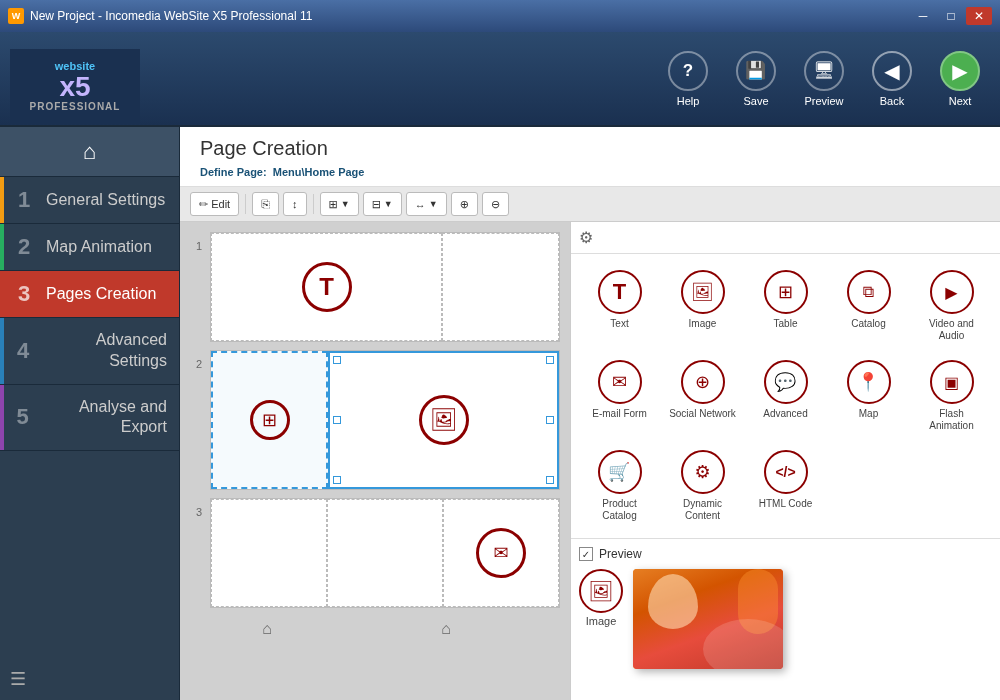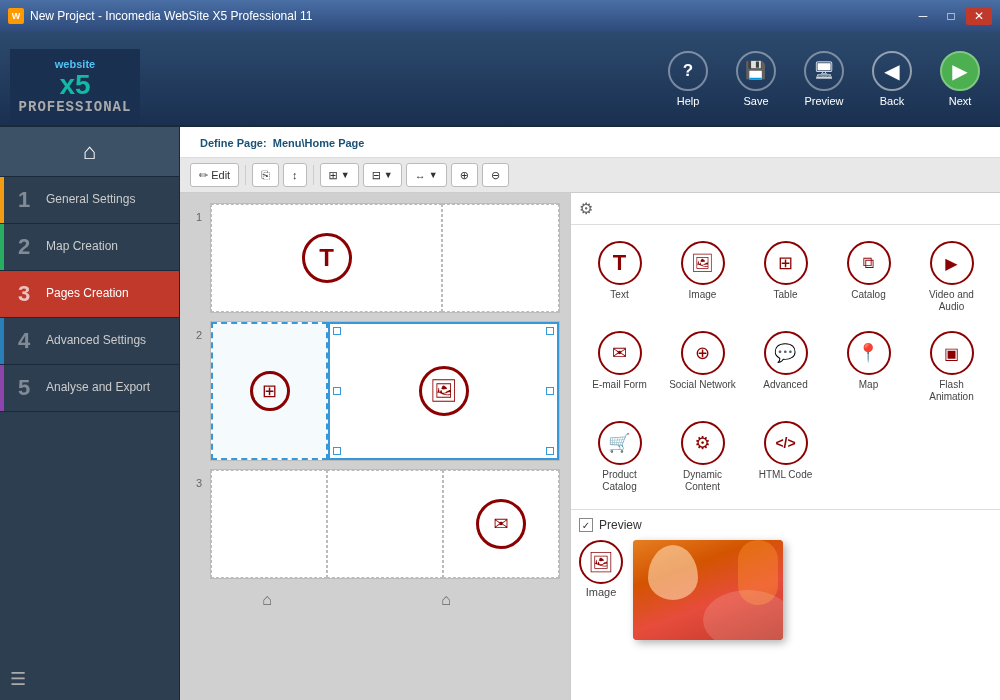--- a/index.html
+++ b/index.html
@@ -114,21 +114,21 @@
     .sidebar-item.active { background: #c0392b; color: white; }
     .sidebar-item .step-num {
       font-size: 22px;
       font-weight: bold;
       color: rgba(255,255,255,0.4);
       width: 24px;
       text-align: center;
       line-height: 1;
     }
     .sidebar-item.active .step-num { color: rgba(255,255,255,0.7); }
-    .sidebar-item .step-label { font-size: 12px; line-height: 1.3; }
+    .sidebar-item .step-label { font-size: 16px; line-height: 1.3; text-align: right; }
 
     .sidebar-item .left-bar {
       position: absolute;
       left: 0; top: 0; bottom: 0;
       width: 4px;
     }
     .step1 .left-bar { background: #f39c12; }
     .step2 .left-bar { background: #27ae60; }
     .step3 .left-bar { background: #c0392b; }
     .step4 .left-bar { background: #2980b9; }
@@ -405,22 +405,22 @@
     <div class="title-btn">□</div>
     <div class="title-btn close">✕</div>
   </div>
 </div>
 
 <div class="toolbar">
 
   <div class="logo-area">
     <div class="logo-text">
       <div style="font-size:11px;color:#4fc3f7;font-weight:bold;">website</div>
-      <div style="font-size:28px;color:#14b8a6;font-weight:bold;line-height:1;">x5</div>
-      <div style="font-size:14px;color:#aaa;letter-spacing:1px;font-family:Liberation Mono, monospace;">PROFESSIONAL</div>
+      <div style="font-size:28px;color:#c4b5fd;font-weight:bold;line-height:1;">x5</div>
+      <div style="font-size:10px;color:#aaa;letter-spacing:1px;">PROFESSIONAL</div>
     </div>
   </div>
 
   <div class="toolbar-spacer"></div>
 
   <div class="toolbar-btn">
     <div class="icon-circle" style="font-size:17px;font-weight:bold;color:white;">?</div>
     <span>Help</span>
   </div>
 
@@ -452,21 +452,21 @@
 
     <div class="sidebar-item step1">
       <div class="left-bar"></div>
       <span class="step-num">1</span>
       <span class="step-label">General Settings</span>
     </div>
 
     <div class="sidebar-item step2">
       <div class="left-bar"></div>
       <span class="step-num">2</span>
-      <span class="step-label">Map Creation</span>
+      <span class="step-label">Map Animation</span>
     </div>
 
     <div class="sidebar-item step3 active">
       <div class="left-bar"></div>
       <span class="step-num">3</span>
       <span class="step-label">Pages Creation</span>
     </div>
 
     <div class="sidebar-item step4">
       <div class="left-bar"></div>
@@ -481,20 +481,21 @@
     </div>
 
     <div class="sidebar-bottom">
       <span class="menu-icon">☰</span>
     </div>
   </div>
 
   <div class="content-area">
 
     <div class="content-header">
+      <h2>Page Creation</h2>
       <div class="current-page-line">
         <span>Define Page:</span>
         &nbsp;<span style="font-weight:bold;color:#1a5276;">Menu\Home Page</span>
       </div>
     </div>
 
     <div class="editor-toolbar">
       <button class="ed-btn">
         <span style="font-size:11px;">✏</span>
         <span>Edit</span>

